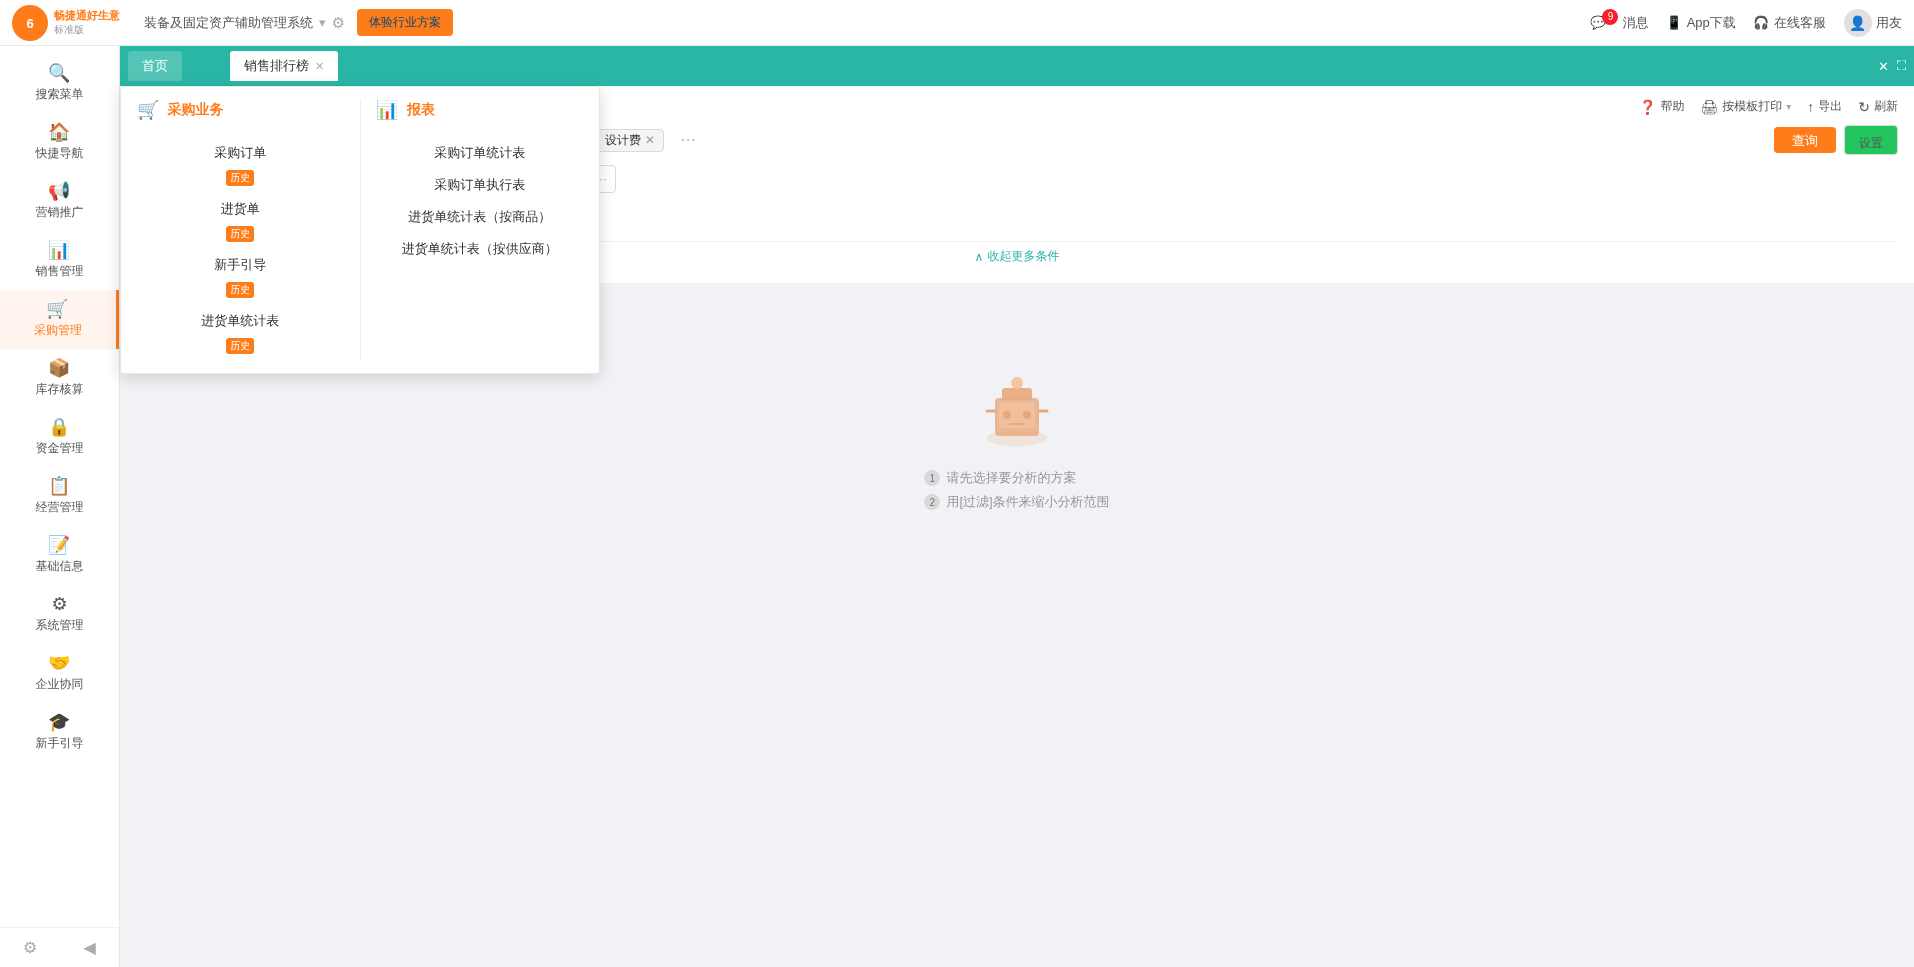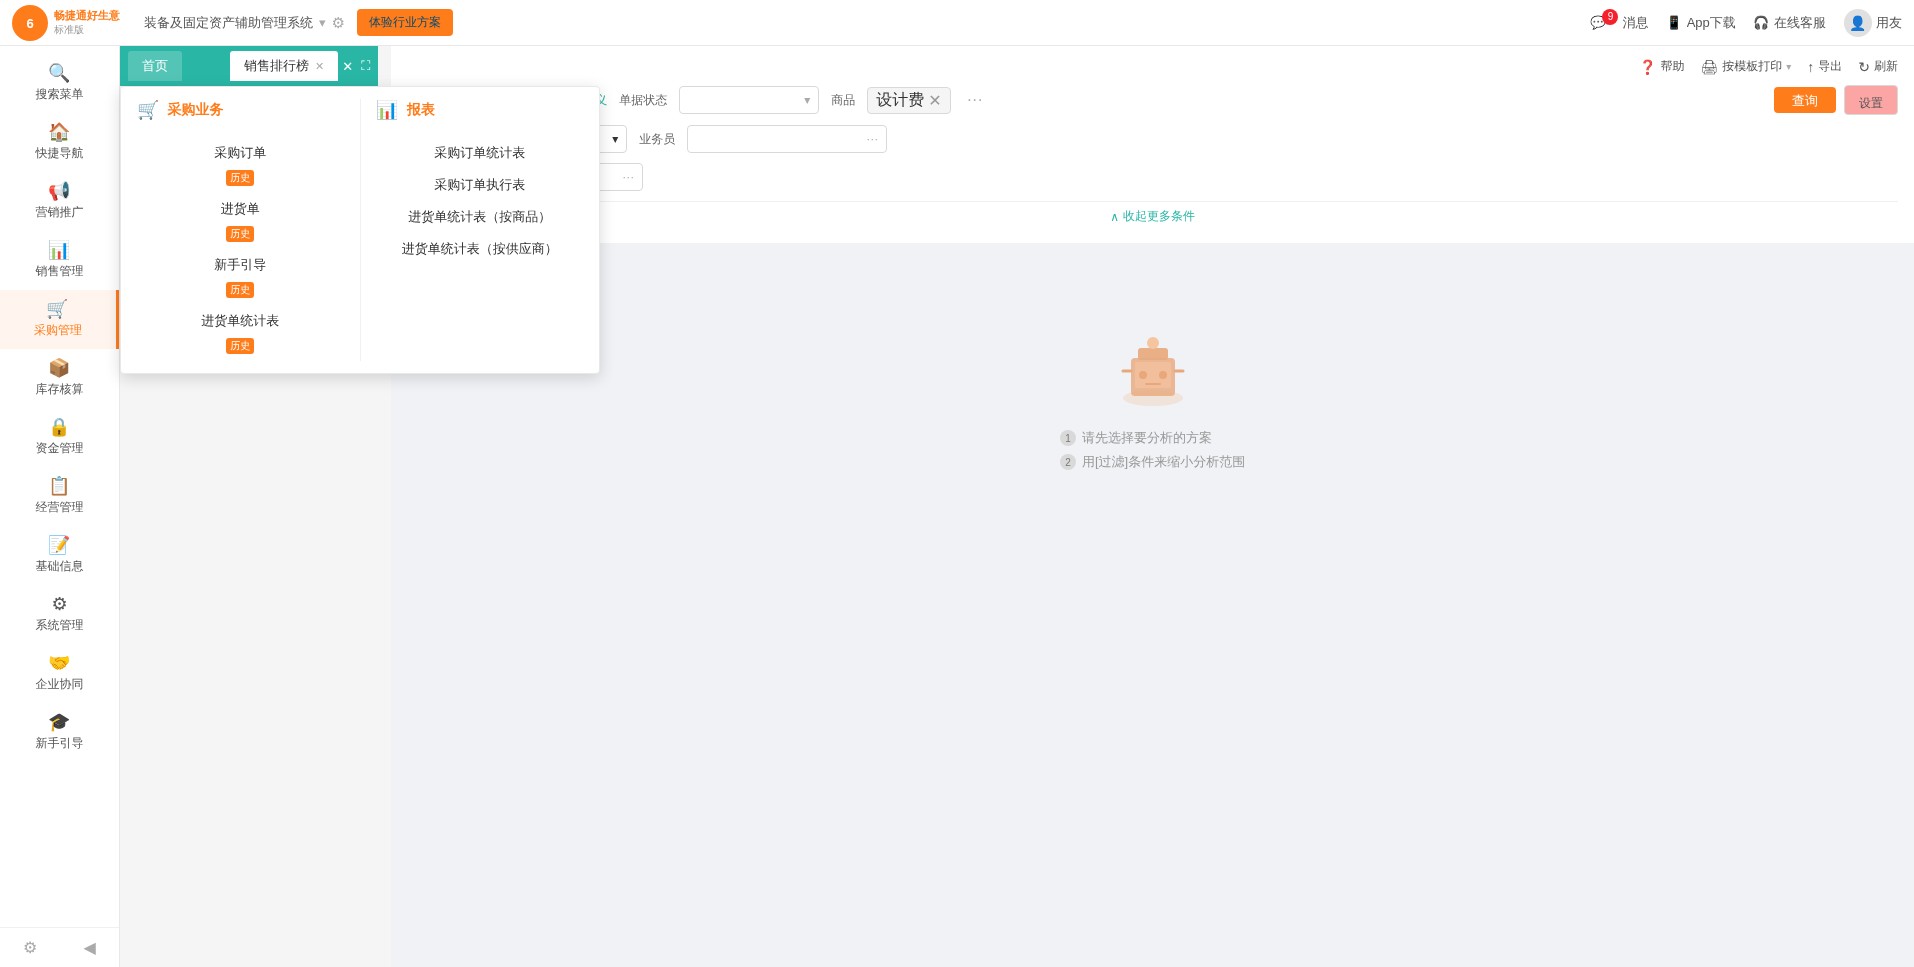--- a/index.html
+++ b/index.html
@@ -148,23 +148,22 @@
     .sidebar-bottom .icon-btn {
       color: #aaa;
       cursor: pointer;
       font-size: 16px;
     }
 
     
     .content-area {
       flex: 1;
       display: flex;
-      flex-direction: row;
+      flex-direction: column;
       overflow: hidden;
-      gap: 13px;
     }
 
     
     .tab-bar {
       background: #2ab6a5;
       display: flex;
       align-items: center;
       height: 40px;
       padding: 0 8px;
       gap: 4px;
@@ -232,42 +231,42 @@
       color: #333;
     }
     .date-link { color: #2ab6a5; cursor: pointer; text-decoration: none; }
     .filter-tag {
       display: flex;
       align-items: center;
       background: #f5f5f5;
       border: 1px solid #d9d9d9;
       border-radius: 4px;
       padding: 2px 8px;
-      font-size: 16px;
+      font-size: 12px;
       gap: 4px;
     }
     .filter-tag .remove { color: #999; cursor: pointer; }
     .filter-actions {
       display: flex;
       align-items: center;
       gap: 8px;
       margin-left: auto;
     }
     .btn-query {
       background: #ff7c1a;
       color: white;
       border: none;
       border-radius: 4px;
       padding: 5px 18px;
       font-size: 13px;
       cursor: pointer;
       height: 26px;
     }
     .btn-setting {
-      background: #fca5a5;
+      background: #22c55e;
       color: #555;
       border: 1px solid #d9d9d9;
       border-radius: 4px;
       padding: 9px 14px;
       font-size: 12px;
       cursor: pointer;
       height: 30px;
     }
     .toolbar {
       display: flex;

